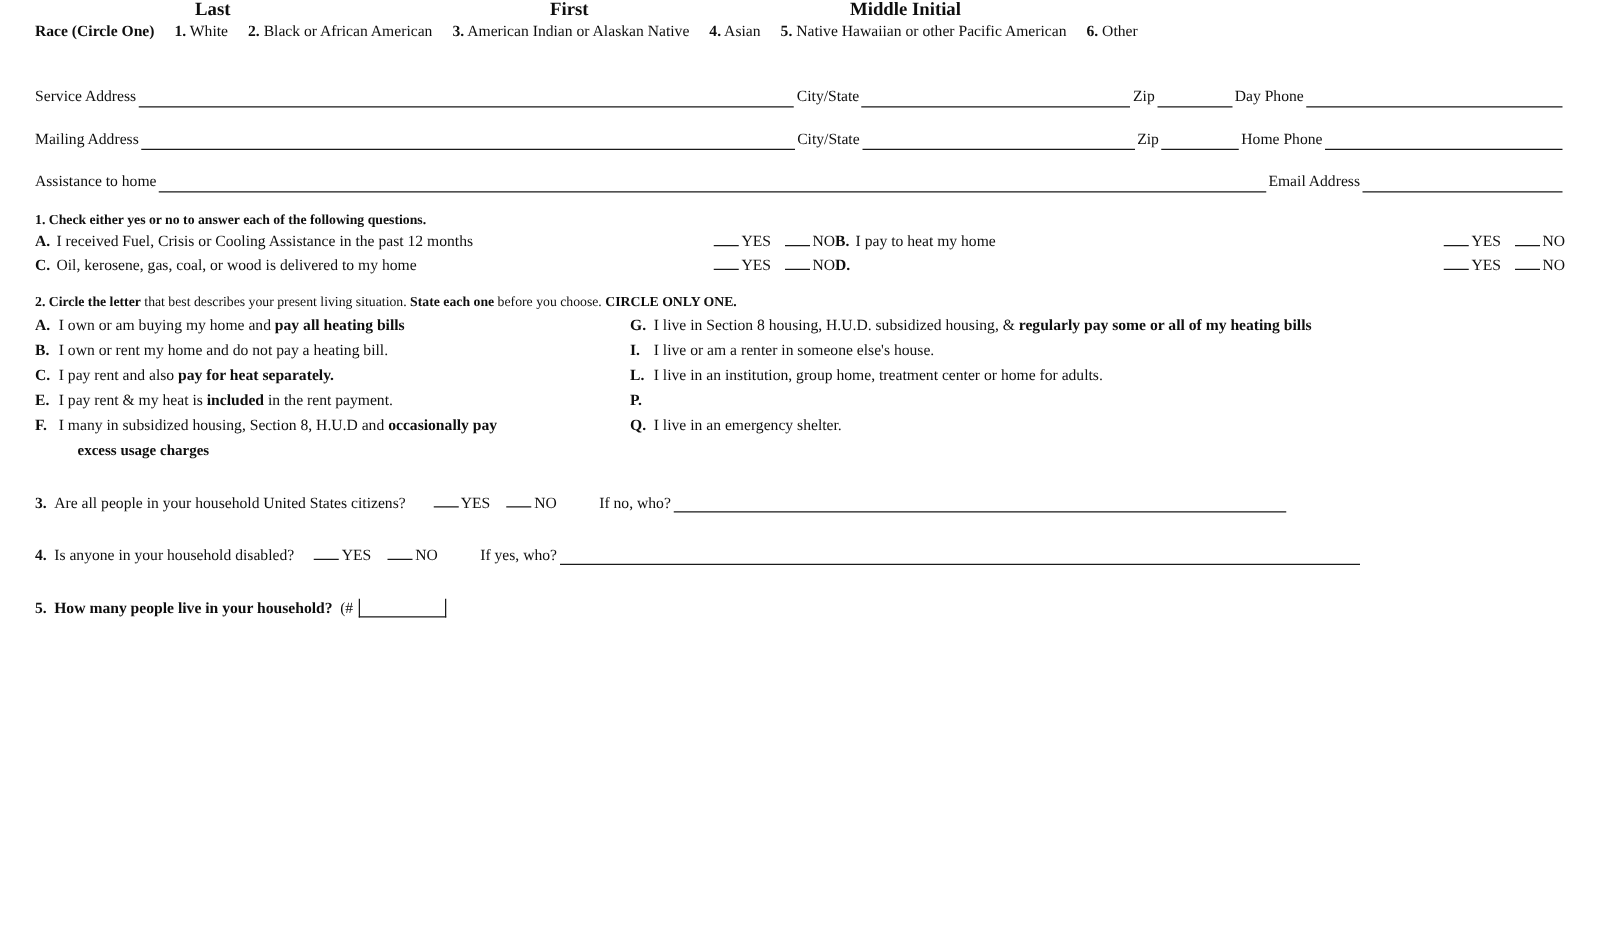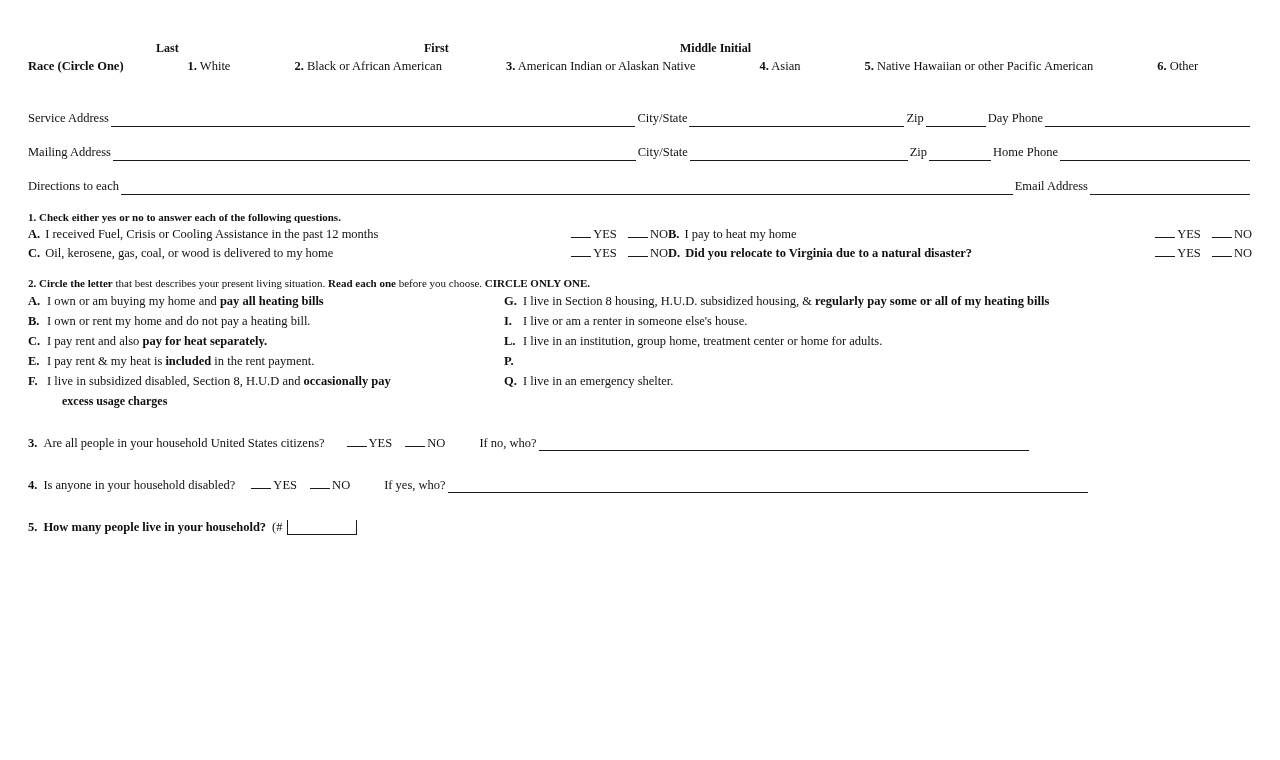--- a/index.html
+++ b/index.html
@@ -25,38 +25,36 @@
     border-bottom: 1px solid #1a1a1a;
     height: 1em;
     margin: 0 2px;
     min-width: 8px;
   }
 
   
   .namecaps {
     position: relative;
     height: 14px;
-    font-size: 12px;
+    font-size: 15px;
     font-weight: bold;
-    margin-top: 41px;
   }
   .namecaps span { position: absolute; top: 0; }
   .nc-last  { left: 128px; }
-  .nc-first { left: 396px; }
+  .nc-first { left: 412px; }
   .nc-mi    { left: 652px; }
 
   
   .race-line {
     display: flex;
     align-items: baseline;
     font-size: 12.5px;
     margin-top: 4px;
     height: 20px;
     white-space: nowrap;
-    gap: 48px;
   }
   .race-line .race-lbl { font-weight: bold; font-size: 12.5px; }
   .race-opt { margin-left: 16px; }
   .race-opt .num { font-weight: bold; }
 
   
   .addr-block { margin-top: 14px; }
   .addr-row {
     display: flex;
     align-items: flex-end;
@@ -176,21 +174,21 @@
       <span class="fill"></span>
       <span class="lbl">City/State</span>
       <span class="fill" style="flex:0 0 218px"></span>
       <span class="lbl">Zip</span>
       <span class="fill" style="flex:0 0 62px"></span>
       <span class="lbl">Home Phone</span>
       <span class="fill" style="flex:0 0 190px"></span>
     </div>
 
     <div class="addr-row">
-      <span class="lbl">Directions to each</span>
+      <span class="lbl">Assistance to home</span>
       <span class="fill"></span>
       <span class="lbl">Email Address</span>
       <span class="fill" style="flex:0 0 160px"></span>
     </div>
   </div>
 
   <div class="sec">
     <div class="sec-head">
       <span class="q-num">1.</span>
       <span>Check either yes or no to answer each of the following questions.</span>
@@ -222,34 +220,33 @@
         <span>Oil, kerosene, gas, coal, or wood is delivered to my home</span>
         <span class="spacer"></span>
         <span class="yn">
           <span class="blank"></span><span>YES</span>
           <span class="blank" style="margin-left:8px"></span><span>NO</span>
         </span>
       </div>
 
       <div class="qitem">
         <span class="alpha">D.</span>
-        <span class="bold">Did you relocate to Virginia due to a natural disaster?</span>
         <span class="spacer"></span>
         <span class="yn">
           <span class="blank"></span><span>YES</span>
           <span class="blank" style="margin-left:8px"></span><span>NO</span>
         </span>
       </div>
     </div>
   </div>
 
   <div class="sec">
     <div class="sec-head">
       <span class="q-num">2.</span>
-      <span>Circle the letter</span><span class="normal"> that best describes your present living situation. </span><span>Read each one</span><span class="normal"> before you choose. </span><span>CIRCLE ONLY ONE.</span>
+      <span>Circle the letter</span><span class="normal"> that best describes your present living situation. </span><span>State each one</span><span class="normal"> before you choose. </span><span>CIRCLE ONLY ONE.</span>
     </div>
 
     <div class="choices">
 
       <div class="choice">
         <span class="alpha">A.</span>
         <span class="txt"><span>I own or am buying my home and </span><span class="bold">pay all heating bills</span></span>
       </div>
       <div class="choice">
         <span class="alpha">G.</span>
@@ -277,21 +274,21 @@
       <div class="choice">
         <span class="alpha">E.</span>
         <span class="txt"><span>I pay rent &amp; my heat is </span><span class="bold">included</span><span> in the rent payment.</span></span>
       </div>
       <div class="choice">
         <span class="alpha">P.</span>
       </div>
 
       <div class="choice">
         <span class="alpha">F.</span>
-        <span class="txt"><span>I live in subsidized disabled, Section 8, H.U.D and </span><span class="bold">occasionally pay</span></span>
+        <span class="txt"><span>I many in subsidized housing, Section 8, H.U.D and </span><span class="bold">occasionally pay</span></span>
       </div>
       <div class="choice">
         <span class="alpha">Q.</span>
         <span class="txt">I live in an emergency shelter.</span>
       </div>
 
       <div class="cont-line">excess usage charges</div>
       <div></div>
     </div>
   </div>

